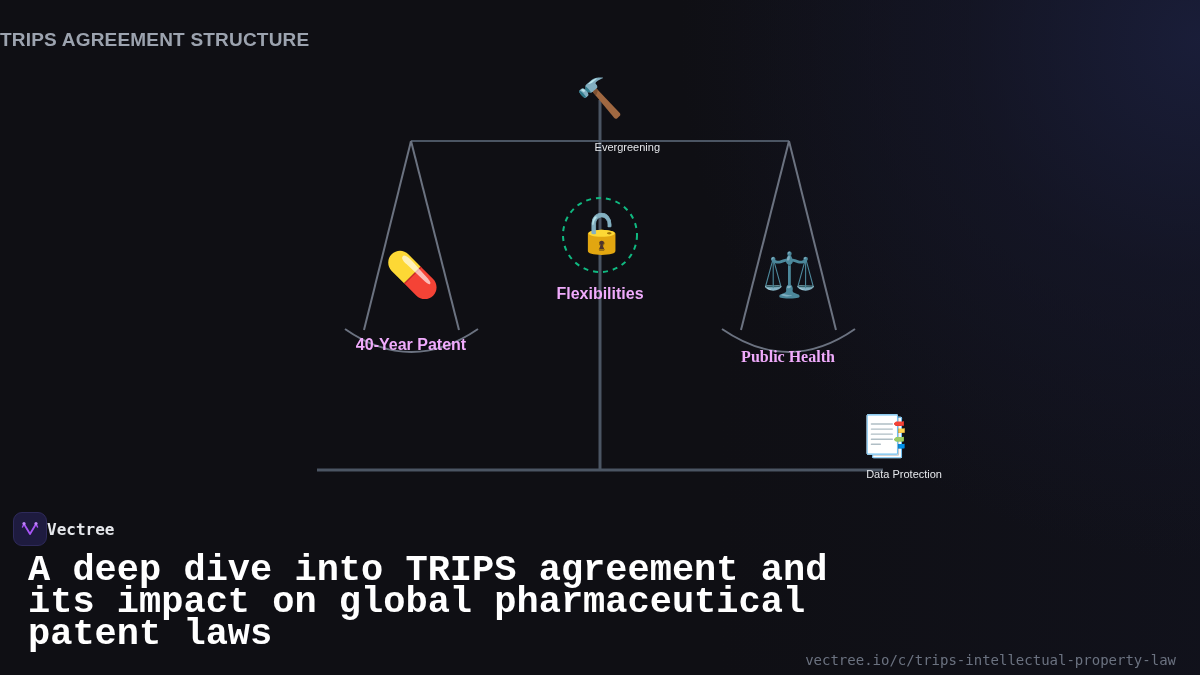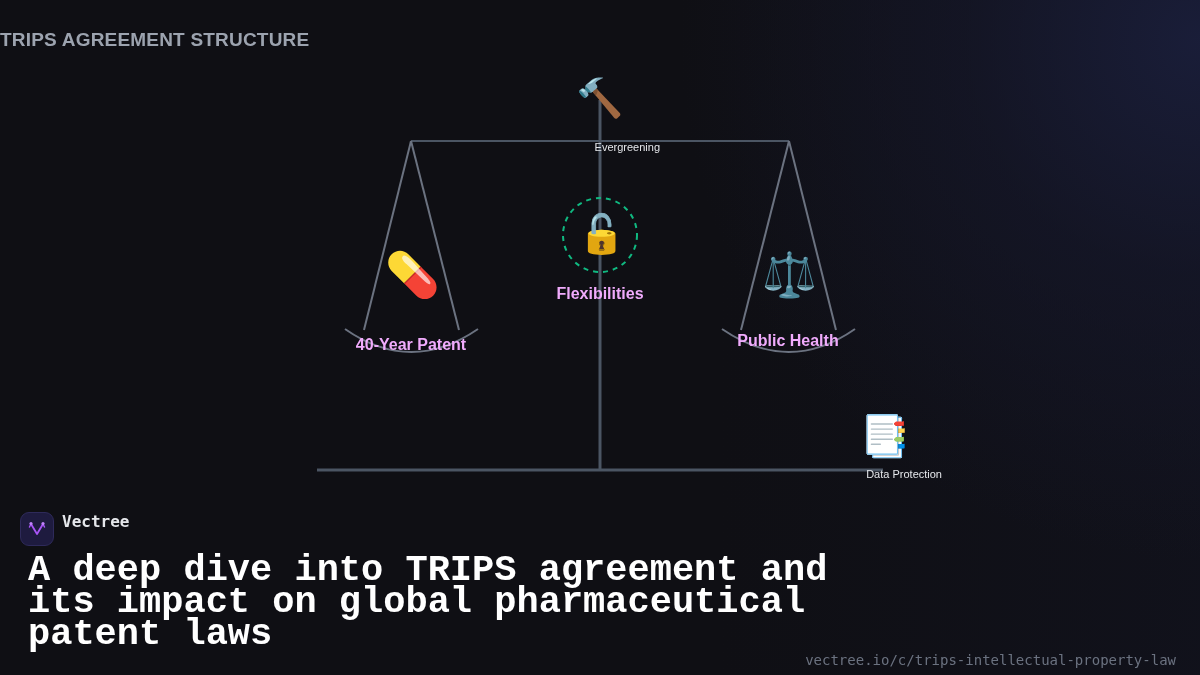--- a/index.html
+++ b/index.html
@@ -58,24 +58,24 @@
       font-size: 16px;
       color: #f0abfc;
     }
     .label-small {
       font-size: 11px;
       color: #e5e7eb;
       text-align: right;
     }
     .brand {
       position: absolute;
-      left: 20px;
+      left: 13px;
       top: 512px;
       display: flex;
-      gap: 8px;
+      align-items: center;
     }
     .brand-logo {
       width: 34px;
       height: 34px;
       border-radius: 9px;
       background: #1e1b3f;
       border: 1px solid #2e2a5a;
       box-sizing: border-box;
       display: flex;
       align-items: center;
@@ -139,21 +139,21 @@
 <div class="emoji" style="left:576px; top:79px; width:48px; font-size:38px;">🔨</div>
 <div class="node-label label-small" style="left:540px; top:141px; width:120px;">Evergreening</div>
 
 <div class="emoji" style="left:385px; top:253px; width:52px; font-size:44px;">💊</div>
 <div class="node-label label-bold" style="left:341px; top:336px; width:140px;">40-Year Patent</div>
 
 <div class="emoji" style="left:578px; top:215px; width:44px; font-size:38px;">🔓</div>
 <div class="node-label label-bold" style="left:530px; top:285px; width:140px;">Flexibilities</div>
 
 <div class="emoji" style="left:762px; top:253px; width:54px; font-size:44px; color:#4a9bb0;">⚖️</div>
-<div class="node-label label-bold" style="left:718px; top:332px; width:140px;">Public Health</div>
+<div class="node-label label-bold" style="left:718px; top:348px; width:140px;font-family:Liberation Serif, serif;">Public Health</div>
 
 <div class="emoji" style="left:860px; top:416px; width:44px; font-size:40px;">📑</div>
 <div class="node-label label-small" style="left:822px; top:468px; width:120px;">Data Protection</div>
 
 <div class="brand">
   <div class="brand-logo">
     <svg width="20" height="20" viewBox="0 0 20 20">
       <path d="M4 5 L10 15 L16 5" fill="none" stroke="#a855f7" stroke-width="1.8" stroke-linecap="round" stroke-linejoin="round"></path>
       <path d="M4 5 L2.5 8 M16 5 L17.5 8" fill="none" stroke="#a855f7" stroke-width="1.5" stroke-linecap="round"></path>
       <circle cx="4" cy="4.5" r="1.6" fill="#c084fc"></circle>

